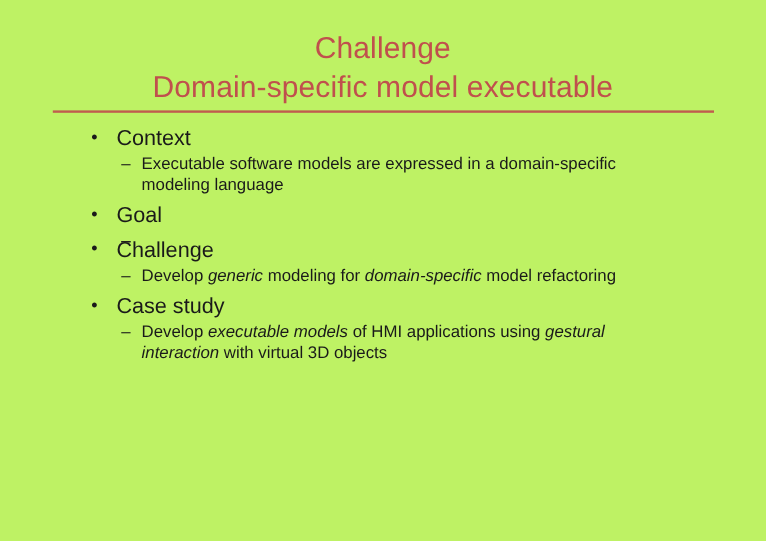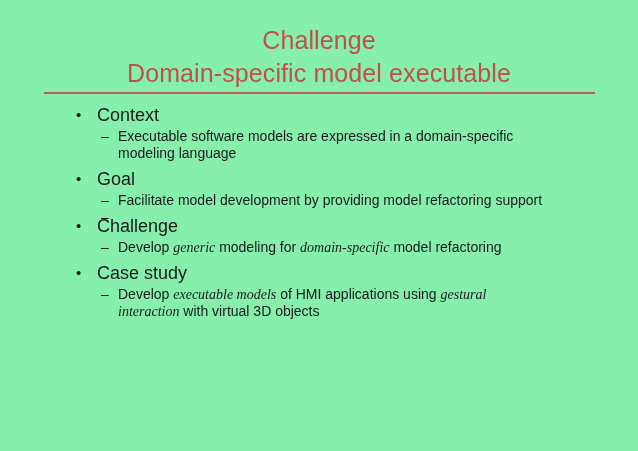--- a/index.html
+++ b/index.html
@@ -7,21 +7,21 @@
     padding: 0;
     background: #ffffff;
   }
   body {
     font-family: "Liberation Sans", sans-serif;
   }
   #slide {
     position: relative;
     width: 638px;
     height: 451px;
-    background: #86efac;
+    background: #bef264;
     overflow: hidden;
     box-sizing: border-box;
   }
 
   
   .title-block {
     position: absolute;
     left: 0;
     top: 24px;
     width: 638px;
@@ -84,21 +84,21 @@
   }
   .l2 .marker {
     position: absolute;
     left: 101px;
     top: 0;
     font-size: 14px;
     line-height: 17px;
     color: #1a1a1a;
   }
   .l2-text { display: inline; }
-  .l2-text i { font-style: italic; font-family: Liberation Serif, serif; }
+  .l2-text i { font-style: italic; }
 
   
   .group + .group { margin-top: 5px; }
   .sub-tight { margin-top: 0px; }
 </style>
 </head>
 <body>
 
 <div id="slide">
 
@@ -109,21 +109,21 @@
 
   <div class="title-rule"></div>
 
   <div class="body-block" id="body-block">
       <div class="group">
         <div class="l1"><span class="marker">•</span><span class="l1-text">Context</span></div>
         <div class="l2"><span class="marker">–</span><span class="l2-text"><span>Executable software models are expressed in a domain-specific modeling language</span></span></div>
       </div>
       <div class="group">
         <div class="l1"><span class="marker">•</span><span class="l1-text">Goal</span></div>
-        <div class="l2"><span class="marker">–</span><span class="l2-text"><span>Facilitate model development by providing model refactoring support</span></span></div>
+        <div class="l2"><span class="marker">–</span></div>
         <div class="l2 sub-tight"><span class="marker">–</span></div>
       </div>
       <div class="group">
         <div class="l1"><span class="marker">•</span><span class="l1-text">Challenge</span></div>
         <div class="l2"><span class="marker">–</span><span class="l2-text"><span>Develop </span><i>generic</i><span> modeling for </span><i>domain-specific</i><span> model refactoring</span></span></div>
       </div>
       <div class="group">
         <div class="l1"><span class="marker">•</span><span class="l1-text">Case study</span></div>
         <div class="l2"><span class="marker">–</span><span class="l2-text"><span>Develop </span><i>executable models</i><span> of HMI applications using </span><i>gestural interaction</i><span> with virtual 3D objects</span></span></div>
       </div>

